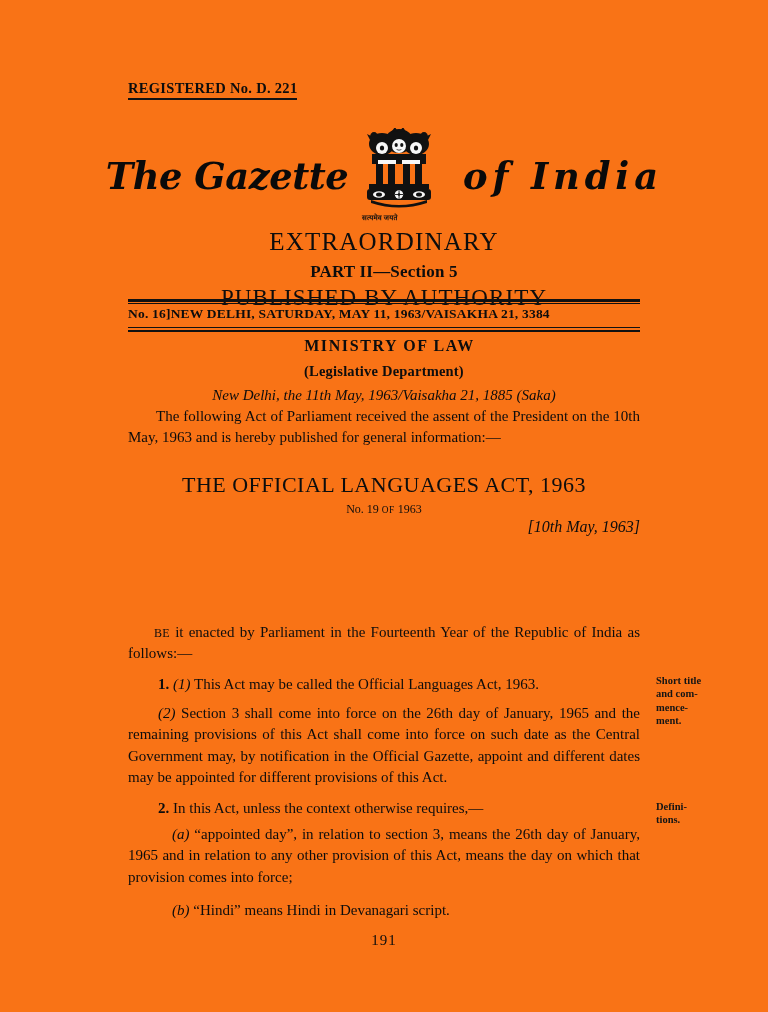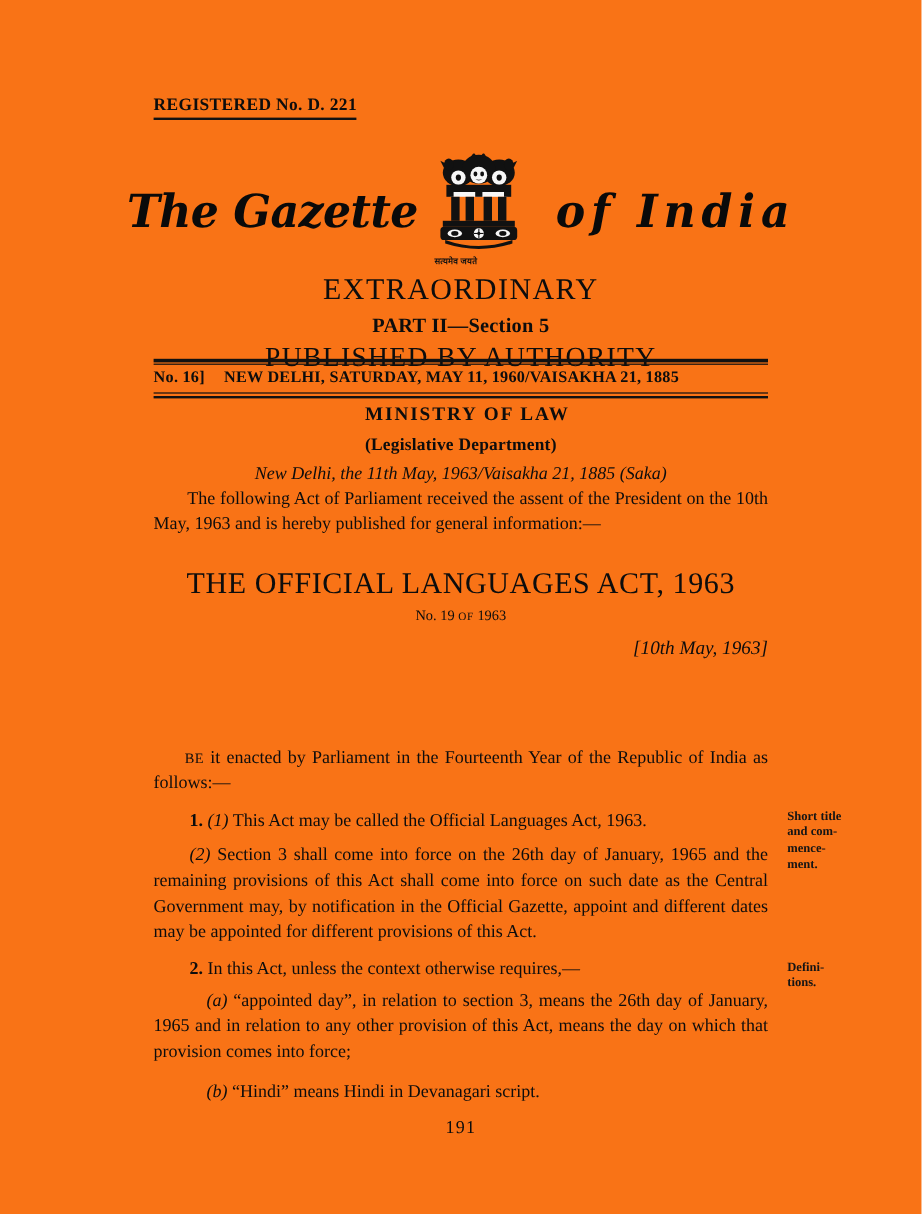--- a/index.html
+++ b/index.html
@@ -113,21 +113,21 @@
   .issue-line {
     position: absolute;
     left: 128px;
     top: 306px;
     width: 512px;
     font-size: 13.5px;
     font-weight: bold;
     letter-spacing: 0.2px;
     white-space: nowrap;
   }
-  .issue-no { margin-right: 16px; }
+  .issue-no { }
   
   .ministry-block {
     position: absolute;
     left: 0;
     top: 336px;
     width: 768px;
     text-align: center;
   }
   .ministry-name {
     font-size: 16px;
@@ -166,38 +166,37 @@
   .preamble p { text-indent: 28px; }
   
   .act-title-block {
     position: absolute;
     left: 128px;
     top: 472px;
     width: 512px;
     text-align: center;
   }
   .act-title {
-    font-size: 25px;
+    font-size: 22px;
     letter-spacing: 0.5px;
     line-height: 1.2;
   }
   .act-number {
     font-size: 12px;
     margin-top: 4px;
     line-height: 1.2;
   }
   .smallcaps {
     font-size: 0.78em;
     letter-spacing: 0.5px;
   }
   .act-date {
     font-size: 16px;
     font-style: italic;
     text-align: right;
-    margin-top: 10px;
     line-height: 1.2;
   }
   
   .long-title {
     top: 538px;
   }
   .long-title p {
     font-size: 17.5px;
     line-height: 1.36;
     text-indent: 32px;
@@ -311,21 +310,21 @@
     <div class="extraordinary">EXTRAORDINARY</div>
     <div class="part-line">PART II—Section 5</div>
     <div class="published">PUBLISHED BY AUTHORITY</div>
   </div>
 
   <div class="issue-rules-top">
     <div class="rule-thick"></div>
     <div class="rule-thin"></div>
   </div>
   <div class="issue-line">
-    <span class="issue-no">No. 16]</span><span>NEW DELHI, SATURDAY, MAY 11, 1960/VAISAKHA 21, 1885</span>
+    <span class="issue-no">No. 16]</span><span>NEW DELHI, SATURDAY, MAY 11, 1963/VAISAKHA 21, 3384</span>
   </div>
   <div class="issue-rules-bottom">
     <div class="rule-thin-top"></div>
     <div class="rule-thick"></div>
   </div>
 
   <div class="ministry-block">
     <div class="ministry-name">MINISTRY OF LAW</div>
     <div class="ministry-dept">(Legislative Department)</div>
     <div class="ministry-date">New Delhi, the 11th May, 1963/Vaisakha 21, 1885 (Saka)</div>

